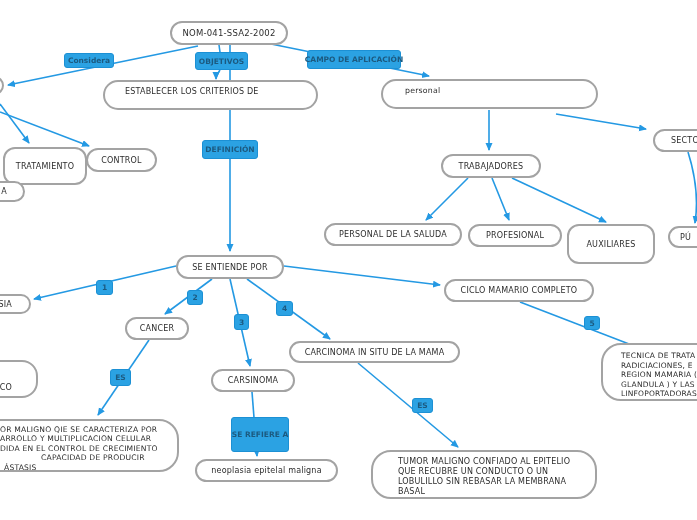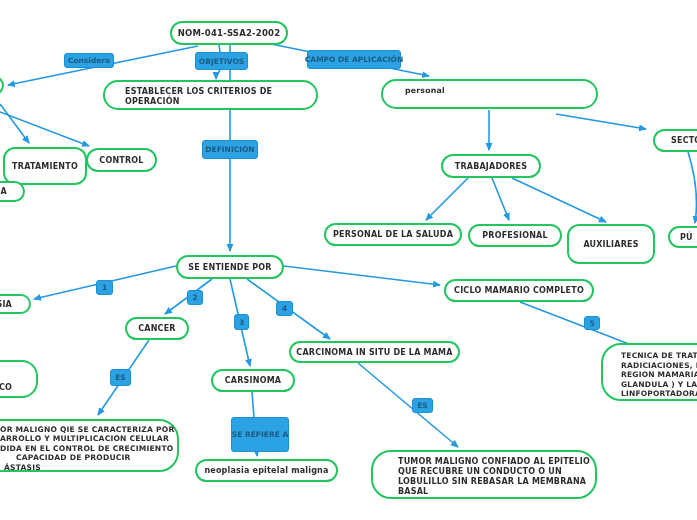--- a/index.html
+++ b/index.html
@@ -2,23 +2,23 @@
 <html><head>
 <meta charset="utf-8">
 <style>
   html,body{margin:0;padding:0;background:#ffffff;}
   #canvas{
     position:relative;width:697px;height:520px;overflow:hidden;background:#ffffff;
     font-family:"DejaVu Sans","Liberation Sans",sans-serif;
   }
   #wires{position:absolute;left:0;top:0;z-index:1;pointer-events:none;}
   .node{
-    position:absolute;z-index:2;background:#ffffff;border:2px solid #22c55e;
+    position:absolute;z-index:2;background:#ffffff;border:2px solid #a3a3a3;
     border-radius:12px;box-sizing:border-box;display:flex;align-items:center;
-    justify-content:center;font-weight:bold;font-size:8px;color:#2d2d2d;
+    justify-content:center;font-weight:normal;font-size:8px;color:#2d2d2d;
     letter-spacing:.2px;white-space:nowrap;
   }
   .node.big{border-radius:20px;justify-content:flex-start;align-items:flex-start;}
   .node .txt{display:block;}
   .node .nl{line-height:10px;white-space:nowrap;}
   .lbl{
     position:absolute;z-index:3;background:#2BA2E3;border:1px solid #1C90D4;
     border-radius:3px;box-sizing:border-box;display:flex;align-items:center;
     justify-content:center;font-weight:bold;font-size:7.5px;color:#1C5A80;
     white-space:nowrap;padding:0 3px;
@@ -63,21 +63,20 @@
     </g>
   </svg>
 
   <div class="node" style="left:170px;top:21px;width:118px;height:24px;font-size:8.5px;">
       <span class="txt">NOM-041-SSA2-2002</span>
     </div>
 
   <div class="node big" style="left:103px;top:80px;width:215px;height:30px;padding:5px 0 0 20px;">
     <div>
         <div class="nl">ESTABLECER LOS CRITERIOS DE</div>
-        <div class="nl">OPERACIÓN</div>
       </div>
   </div>
 
   <div class="node big" style="left:381px;top:79px;width:217px;height:30px;padding:5px 0 0 22px;font-size:7.8px;">
     <div>
         <div class="nl">personal</div>
       </div>
   </div>
 
   <div class="node" style="left:3px;top:147px;width:84px;height:38px;">
@@ -143,21 +142,21 @@
       <div class="nl" style="line-height:9.6px;">GLANDULA ) Y LAS</div>
       <div class="nl" style="line-height:9.6px;">LINFOPORTADORAS</div>
     </div>
   </div>
 
   <div class="node big" style="left:-64px;top:419px;width:243px;height:53px;padding:4px 0 0 62px;font-size:7.6px;">
     <div>
       <div class="nl" style="line-height:9.4px;">OR MALIGNO QIE SE CARACTERIZA POR</div>
       <div class="nl" style="line-height:9.4px;">ARROLLO Y MULTIPLICACION CELULAR</div>
       <div class="nl" style="line-height:9.4px;">DIDA EN EL CONTROL DE CRECIMIENTO</div>
-      <div class="nl" style="line-height:9.4px;padding-left:16px;">CAPACIDAD DE PRODUCIR</div>
+      <div class="nl" style="line-height:9.4px;padding-left:16px;margin-left:25px;">CAPACIDAD DE PRODUCIR</div>
       <div class="nl" style="line-height:9.4px;padding-left:4px;">ÁSTASIS</div>
     </div>
   </div>
 
   <div class="node" style="left:195px;top:459px;width:143px;height:23px;">
       <span class="txt">neoplasia epitelal maligna</span>
     </div>
 
   <div class="node big" style="left:371px;top:450px;width:226px;height:49px;padding:5px 0 0 25px;">
     <div>

